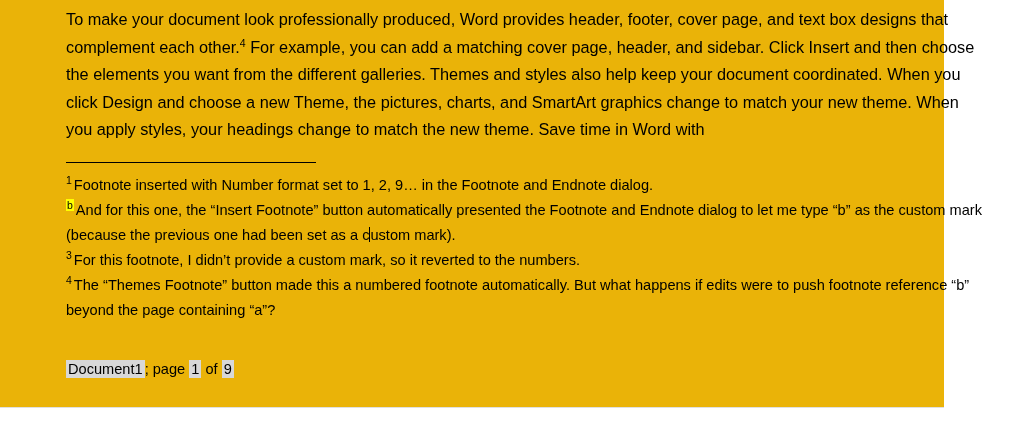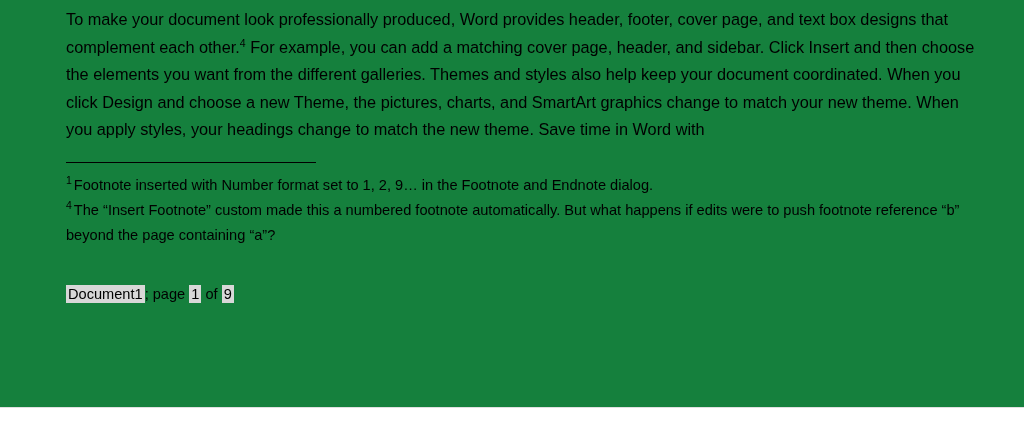--- a/index.html
+++ b/index.html
@@ -12,23 +12,23 @@
     height: 430px;
     font-family: "Liberation Sans", sans-serif;
     color: #000000;
     overflow: hidden;
     position: relative;
   }
   .page {
     position: absolute;
     left: 0;
     top: 0;
-    width: 1024px;
+    width: 944px;
     height: 430px;
-    background: #15803d;
+    background: #eab308;
     box-sizing: border-box;
     text-decoration: underline;
   }
   .page-bottom-edge {
     position: absolute;
     left: 0;
     right: 0;
     bottom: 0;
     height: 22px;
     background: #ffffff;
@@ -113,23 +113,25 @@
     <p class="body-text"><span>To make your document look professionally produced, Word provides header, footer, cover page, and text box designs that complement each other.</span><sup>4</sup><span> For example, you can add a matching cover page, header, and sidebar. Click Insert and then choose the elements you want from the different galleries. Themes and styles also help keep your document coordinated. When you click Design and choose a new Theme, the pictures, charts, and SmartArt graphics change to match your new theme. When you apply styles, your headings change to match the new theme. Save time in Word with</span></p>
 
     <div class="footnote-sep"></div>
 
     <div class="footnotes">
 
       <p class="fn"><span class="mark">1</span><span>Footnote inserted with Number format set to 1, 2, 9… in the Footnote and Endnote dialog.</span></p>
 
 
 
+      <p class="fn"><span class="mark hl">b</span><span>And for this one, the “Insert Footnote” button automatically presented the Footnote and Endnote dialog to let me type “b” as the custom mark (because the previous one had been set as a c</span><span class="caret"></span><span>ustom mark).</span></p>
 
+      <p class="fn"><span class="mark">3</span><span>For this footnote, I didn’t provide a custom mark, so it reverted to the numbers.</span></p>
 
-      <p class="fn"><span class="mark">4</span><span>The “Insert Footnote” custom made this a numbered footnote automatically. But what happens if edits were to push footnote reference “b” beyond the page containing “a”?</span></p>
+      <p class="fn"><span class="mark">4</span><span>The “Themes Footnote” button made this a numbered footnote automatically. But what happens if edits were to push footnote reference “b” beyond the page containing “a”?</span></p>
 
     </div>
 
     <div class="footer-line"><span class="field">Document1</span><span class="sep-light">; page </span><span class="field-num">1</span><span class="sep-light"> of </span><span class="field-num">9</span></div>
 
   </div>
 
   <div class="page-bottom-edge"></div>
 </div>
 

